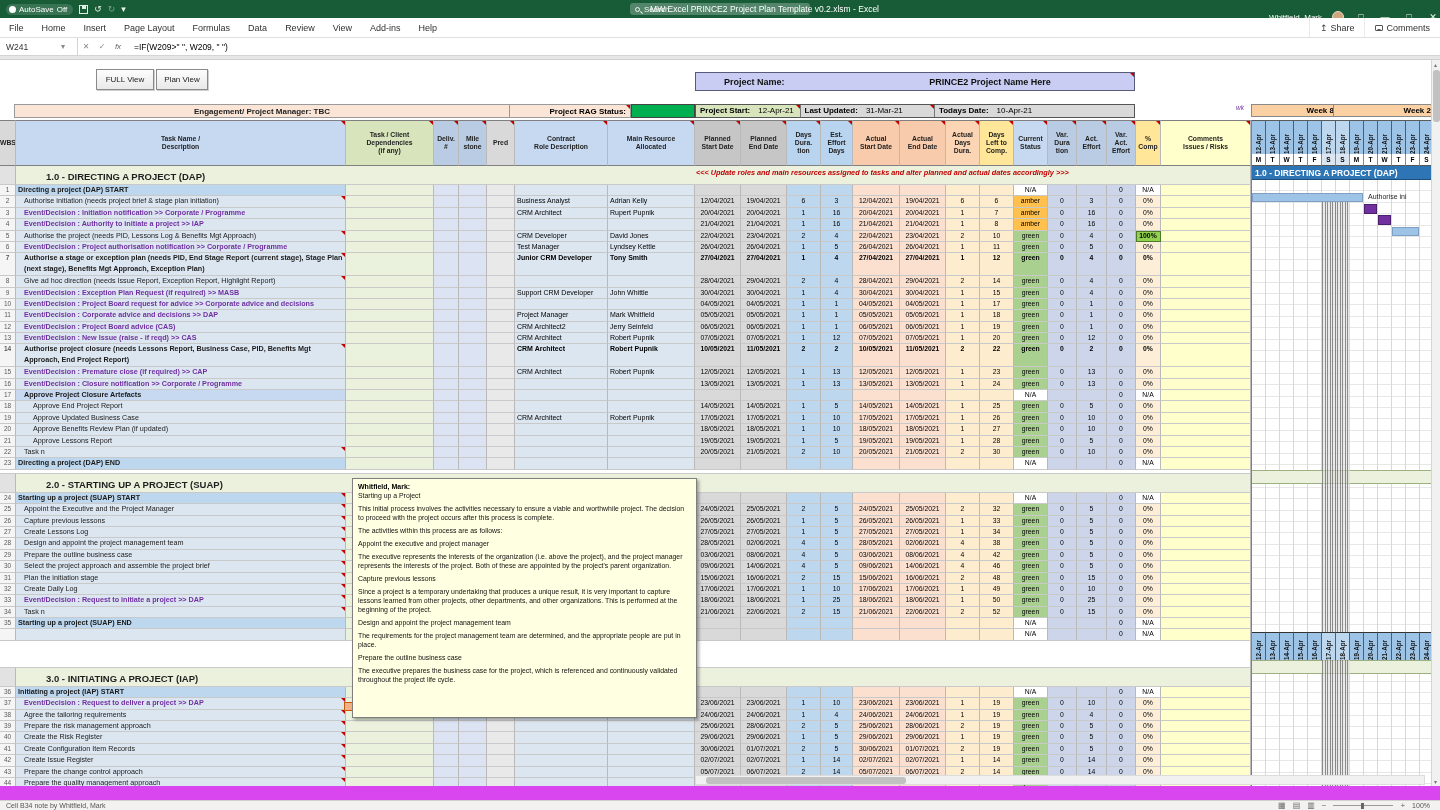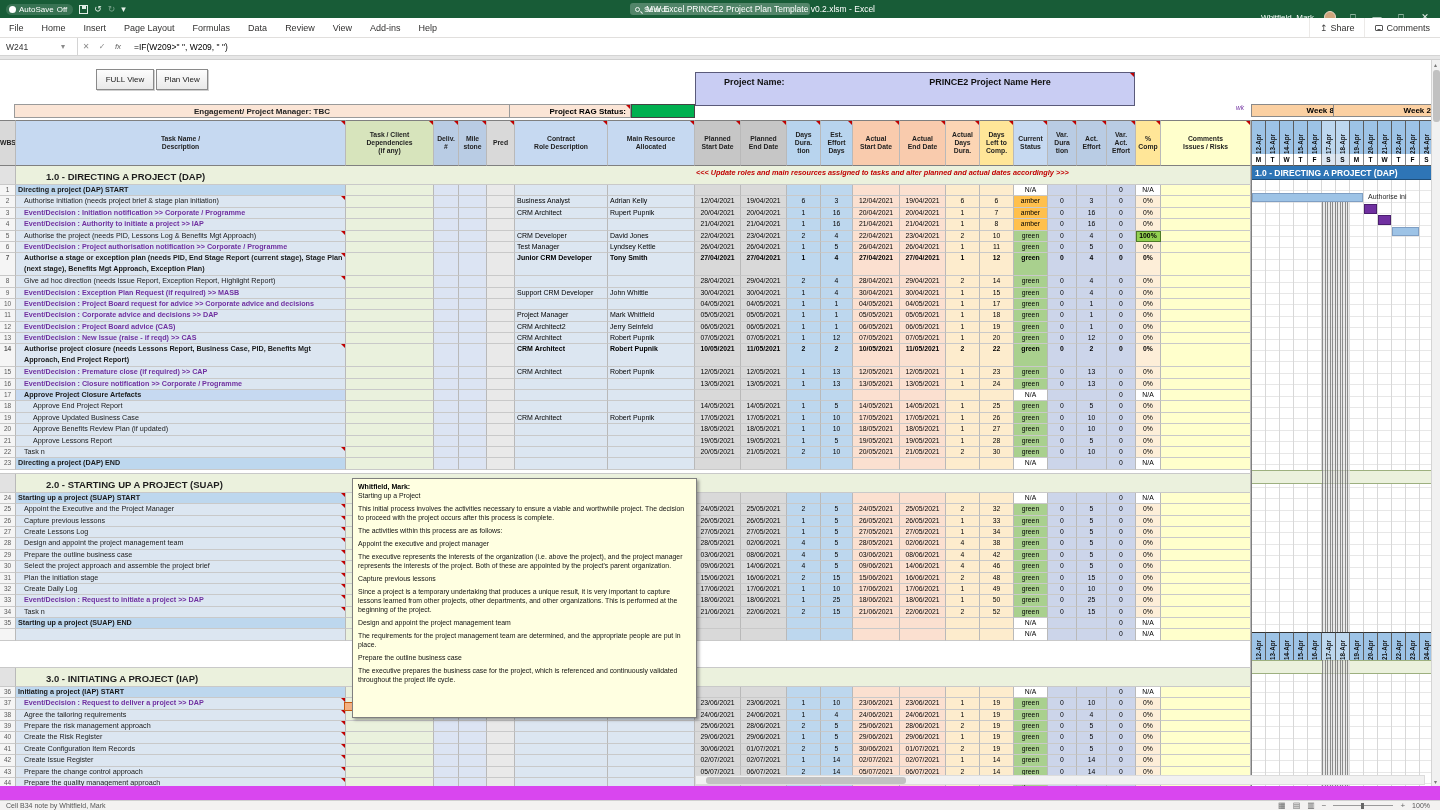--- a/index.html
+++ b/index.html
@@ -12,21 +12,21 @@
   .as-pill{display:flex;align-items:center;gap:3px;background:rgba(255,255,255,.14);border-radius:8px;padding:1px 6px 1px 3px;}
   .as-knob{width:7px;height:7px;border-radius:50%;background:#fff;}
   .qat-icon{color:#e6f2ea;font-size:9px;line-height:9px;}
   .qat-save{width:9px;height:9px;border:1px solid #dfeee5;position:relative;}
   .qat-save:after{content:"";position:absolute;left:2px;top:0;width:4px;height:3px;background:#dfeee5;}
   .dis{opacity:.45;}
   .tb-title{flex:1;text-align:center;font-size:8.5px;white-space:nowrap;overflow:hidden;}
   .tb-search{position:absolute;left:630px;top:3px;width:180px;height:12px;background:rgba(255,255,255,.25);border-radius:3px;display:flex;align-items:center;gap:4px;padding-left:5px;color:#f2f7f4;}
   .mag{width:5px;height:5px;border:1px solid #eef5f1;border-radius:50%;position:relative;}
   .mag:after{content:"";position:absolute;left:4px;top:4px;width:3px;height:1px;background:#eef5f1;transform:rotate(45deg);}
-  .tb-right{display:flex;align-items:center;gap:10px;padding-right:8px;margin-top:16px;}
+  .tb-right{display:flex;align-items:center;gap:10px;margin-top:16px;}
   .avatar{width:12px;height:12px;border-radius:50%;background:#cfa57e;border:1px solid #e8d9c8;}
   .winbtn{font-size:9px;color:#eaf2ed;width:14px;text-align:center;}
 
   
   #menubar{position:absolute;left:0;top:18px;width:1440px;height:20px;background:#fff;border-bottom:1px solid #e1dfdd;display:flex;align-items:center;font-size:9px;color:#323130;}
   .menu-item{padding:0 9px;}
   .menu-spacer{flex:1;}
   .mb-btn{display:flex;align-items:center;gap:3px;padding:0 10px;border-left:1px solid #eceae8;height:100%;}
   .share-ic{font-size:9px;color:#444;}
   .cmt-ic{width:8px;height:6px;border:1px solid #555;border-radius:1px;position:relative;}
@@ -40,21 +40,21 @@
   .fb-text{padding-left:8px;color:#000;}
   #gap-strip{position:absolute;left:0;top:56px;width:1440px;height:4px;background:#e6e6e6;border-bottom:1px solid #cfcfcf;}
 
   
   #sheet{position:absolute;left:0;top:60px;width:1440px;height:726px;background:#fff;overflow:hidden;}
 
   
   .xbtn{position:absolute;height:21px;background:linear-gradient(#fdfdfd,#e9e9e9);border:1px solid #8a8a8a;font-size:8px;color:#222;display:flex;align-items:center;justify-content:center;box-shadow:1px 1px 0 #cfcfcf;}
   #btn-full{left:96px;top:9px;width:58px;}
   #btn-plan{left:156px;top:9px;width:52px;}
-  #pname-box{position:absolute;left:695px;top:12px;width:440px;height:34px;background:#c9cdf3;border:1px solid #5a5a7a;display:flex;font-size:9px;font-weight:bold;color:#111;}
+  #pname-box{position:absolute;left:695px;top:12px;width:440px;height:19px;background:#c9cdf3;border:1px solid #5a5a7a;display:flex;font-size:9px;font-weight:bold;color:#111;}
   #pname-box .lb{width:150px;padding:4px 0 0 28px;}
   #pname-box .vl{flex:1;text-align:center;padding-top:4px;}
   #mgr-bar{position:absolute;left:14px;top:44px;width:496px;height:14px;background:#fbe5d6;border:1px solid #9a9a9a;font-size:8px;font-weight:bold;color:#222;text-align:center;line-height:13px;}
   #rag-label{position:absolute;left:510px;top:44px;width:121px;height:14px;background:#fbe5d6;border:1px solid #9a9a9a;border-left:none;font-size:8px;font-weight:bold;text-align:right;padding-right:4px;line-height:13px;}
   #rag-cell{position:absolute;left:631px;top:44px;width:64px;height:14px;background:#00b050;border:1px solid #444;}
   #dates-bar{position:absolute;left:695px;top:44px;width:440px;height:14px;border:1px solid #555;display:flex;font-size:8px;line-height:12px;}
   #dates-bar .seg{display:flex;border-right:1px solid #777;}
   #dates-bar .seg:last-child{border-right:none;}
   .seg .lb{font-weight:bold;padding:0 4px;}
   .seg .vl{padding:0 4px;}
@@ -239,20 +239,34 @@
 
     <div id="pname-box" class="nt">
       <span class="lb">Project Name:</span>
       <span class="vl">PRINCE2 Project Name Here</span>
     </div>
 
     <div id="mgr-bar">Engagement/ Project Manager:   TBC</div>
     <div id="rag-label" class="nt">Project RAG Status:</div>
     <div id="rag-cell"></div>
 
+    <div id="dates-bar">
+      <span class="seg nt" id="seg-ps">
+        <span class="lb">Project Start:</span>
+        <span class="vl">12-Apr-21</span>
+      </span>
+      <span class="seg nt" id="seg-lu">
+        <span class="lb">Last Updated:</span>
+        <span class="vl">31-Mar-21</span>
+      </span>
+      <span class="seg" id="seg-td">
+        <span class="lb">Todays Date:</span>
+        <span class="vl">10-Apr-21</span>
+      </span>
+    </div>
 
     <span id="wk-label">wk</span>
     <span id="day-label">day</span>
     <div class="week-cell" id="week1">Week 8</div>
     <div class="week-cell" id="week2">Week 2</div>
 
     <table id="grid">
       <colgroup>
         <col style="width:16px">
           <col style="width:330px">

